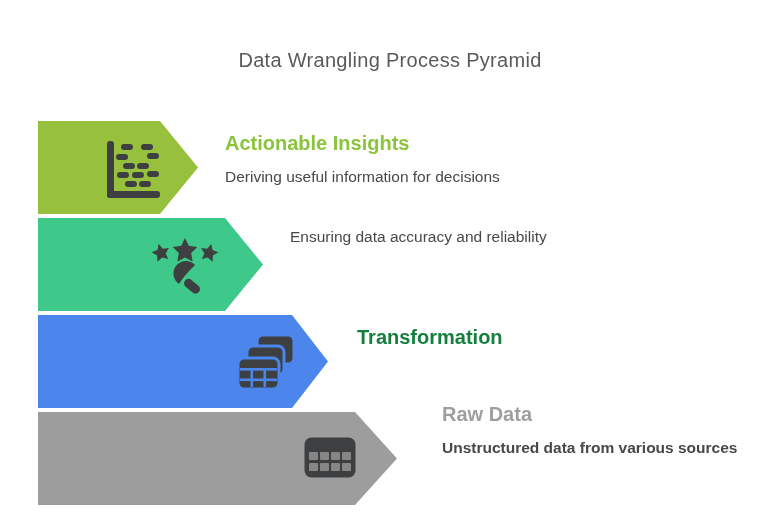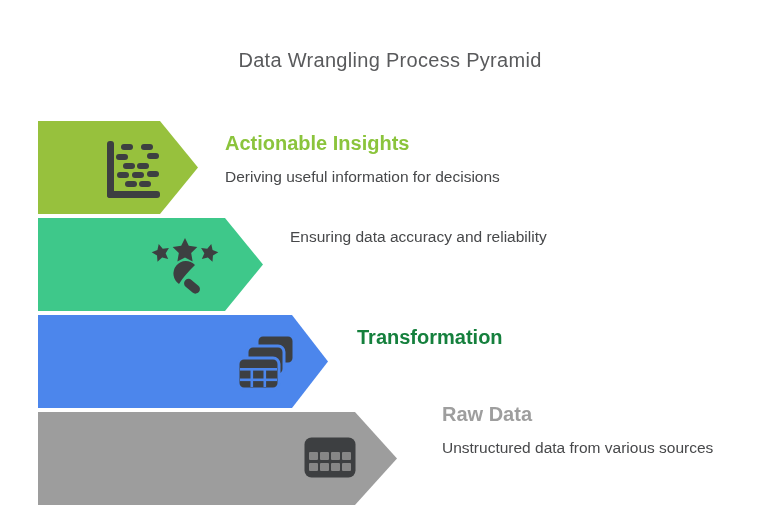--- a/index.html
+++ b/index.html
@@ -123,16 +123,16 @@
         <rect x="38" y="15" width="9" height="8" rx="1"></rect>
         <rect x="5" y="26" width="9" height="8" rx="1"></rect>
         <rect x="16" y="26" width="9" height="8" rx="1"></rect>
         <rect x="27" y="26" width="9" height="8" rx="1"></rect>
         <rect x="38" y="26" width="9" height="8" rx="1"></rect>
       </g>
     </svg>
   </span>
   <div class="textblock text4">
     <p class="heading" style="color: rgb(158, 158, 158);">Raw Data</p>
-    <p class="desc" style="color: rgb(71, 72, 74);">Unstructured data from various sources</p>
+    <p class="desc" style="color: rgb(71, 72, 74); font-weight: bold;">Unstructured data from various sources</p>
   </div>
 
 </div>
 
 </body></html>

